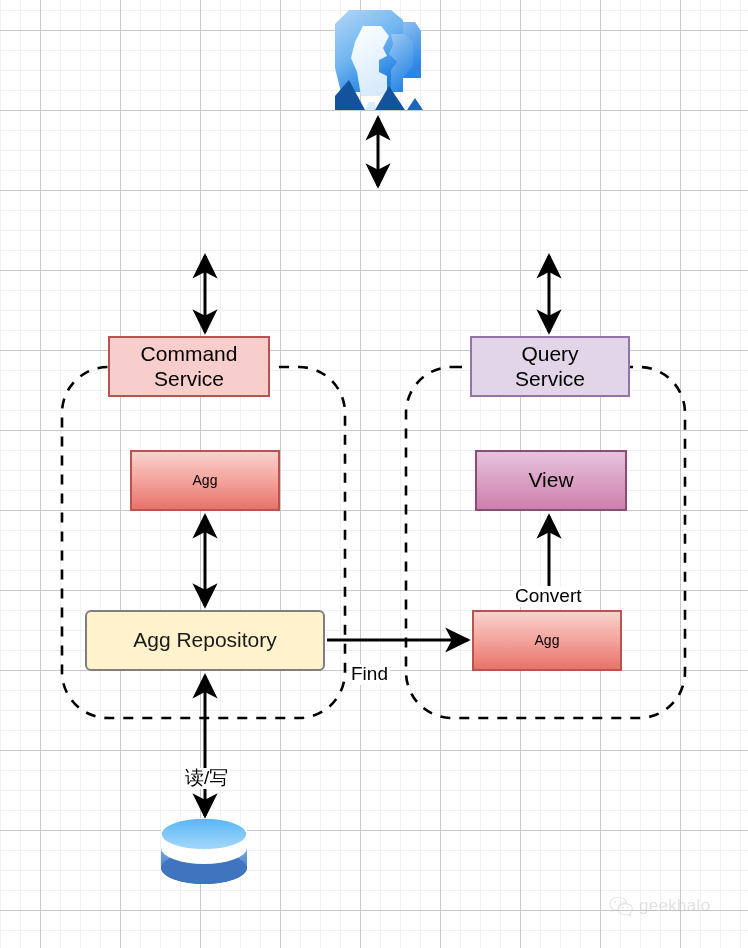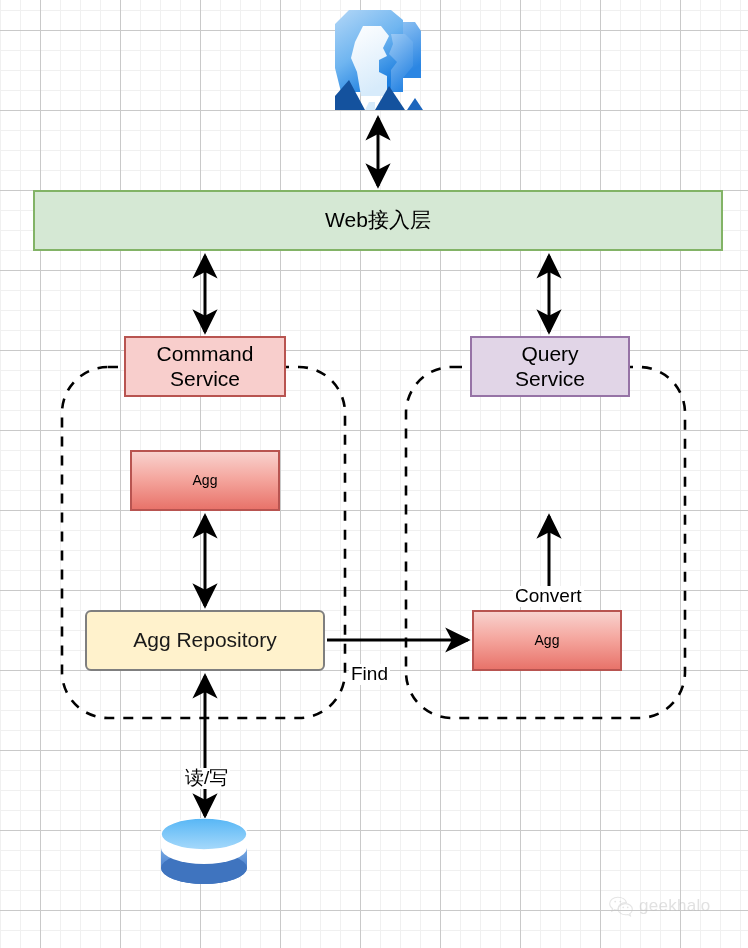--- a/index.html
+++ b/index.html
@@ -58,21 +58,21 @@
     top: 190px;
     width: 690px;
     height: 61px;
     background: #d5e8d4;
     border: 2px solid #82b366;
     font-size: 21px;
   }
 
   
   #command-service {
-    left: 124px;
+    left: 108px;
     top: 336px;
     width: 162px;
     height: 61px;
     background: #f8cecc;
     border: 2px solid #b85450;
     font-size: 21px;
   }
 
   
   #query-service {
@@ -253,40 +253,40 @@
   </svg>
 
   <svg id="db-icon" viewBox="0 0 94 68">
     <path d="M4 16 L4 50 A43 16 0 0 0 90 50 L90 16 Z" fill="url(#db-body)"></path>
     <ellipse cx="47" cy="50" rx="43" ry="16" fill="#3f74bf"></ellipse>
     <path d="M4 16 L4 30 A43 16 0 0 0 90 30 L90 16 Z" fill="#ffffff"></path>
     <ellipse cx="47" cy="16" rx="43" ry="16" fill="url(#db-top)"></ellipse>
     <ellipse cx="47" cy="16" rx="43" ry="16" fill="none" stroke="#ffffff" stroke-width="1.5"></ellipse>
   </svg>
 
-  <div class="node" id="web-layer">Web接入层</div>
 
   <div class="node" id="command-service">
     <span>
       <span>Command</span><br>
       <span>Service</span>
     </span>
   </div>
 
   <div class="node" id="query-service">
     <span>
       <span>Query</span><br>
       <span>Service</span>
     </span>
   </div>
 
   <div class="node agg-box" id="agg-command">Agg</div>
 
   <div class="node" id="agg-repository">Agg Repository</div>
 
+  <div class="node" id="view-box">View</div>
 
   <div class="node agg-box" id="agg-query">Agg</div>
 
   <div class="edge-label" id="label-find">Find</div>
 
   <div class="edge-label" id="label-convert">Convert</div>
 
   <div class="edge-label" id="label-rw">读/写</div>
 
   <div class="edge-label" id="label-db">DB</div>

